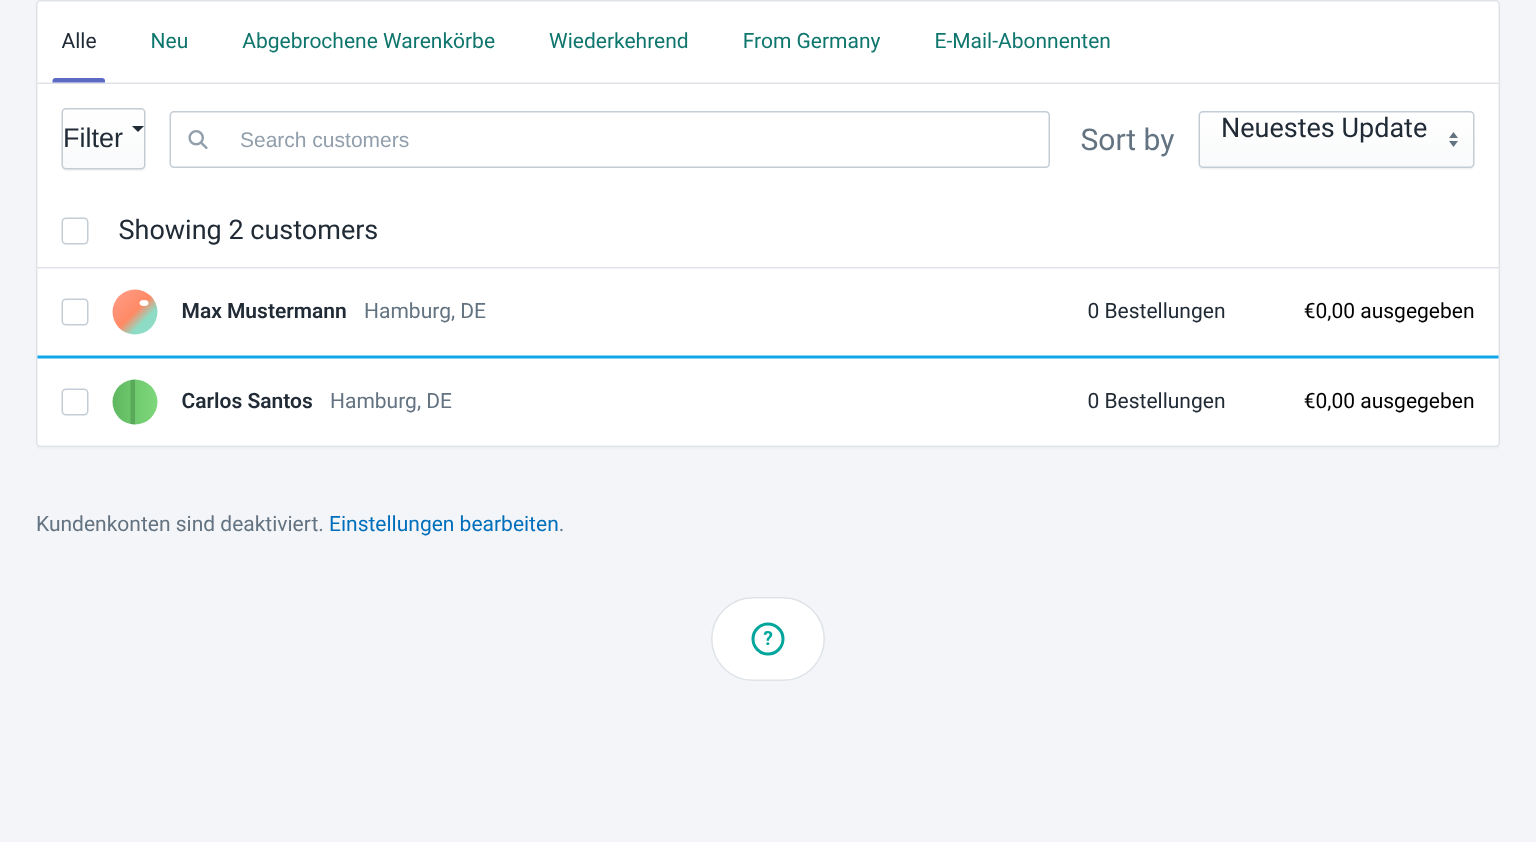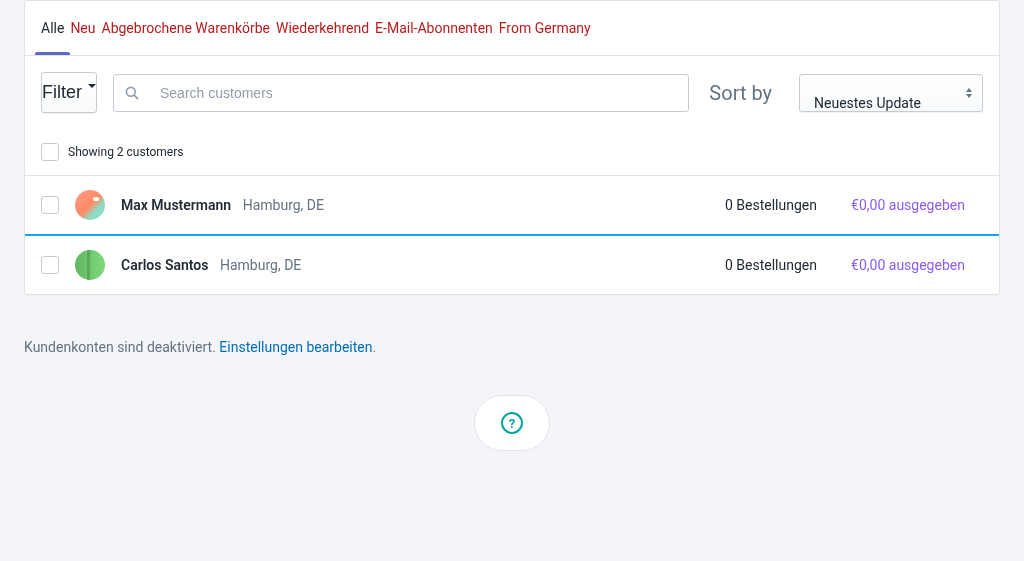--- a/index.html
+++ b/index.html
@@ -15,26 +15,26 @@
     .card {
       background: #fff;
       border: 1px solid #dfe3e8;
       border-radius: 3px;
       box-shadow: 0 1px 2px rgba(0,0,0,0.03);
     }
     .tabs {
       display: flex;
       border-bottom: 1px solid #dfe3e8;
       padding: 0 16px;
-      gap: 6px;
+      gap: 36px;
     }
     .tab {
       padding: 19px 0;
       font-size: 14px;
-      color: #b91c1c;
+      color: #0f766e;
       cursor: pointer;
       position: relative;
     }
     .tab.active {
       color: #212b36;
     }
     .tab.active::after {
       content: "";
       position: absolute;
       left: -6px;
@@ -96,46 +96,45 @@
       margin-left: 4px;
     }
     .select-wrap {
       position: relative;
       border: 1px solid #c4cdd5;
       border-radius: 3px;
       background: linear-gradient(#fff,#f9fafb);
       box-shadow: 0 1px 0 rgba(0,0,0,0.05);
       height: 38px;
       display: flex;
-      align-items: flex-end;
+      align-items: flex-start;
       padding: 0 30px 0 14px;
       min-width: 184px;
       cursor: pointer;
-      font-size: 14px;
-      margin-left: 11px;
+      font-size: 18px;
     }
     .select-caret {
       position: absolute;
       right: 10px;
       top: 50%;
       transform: translateY(-50%);
       display: flex;
       flex-direction: column;
       gap: 2px;
     }
     .select-caret span { width:0; height:0; }
     .select-caret .up { border-left:3px solid transparent; border-right:3px solid transparent; border-bottom:4px solid #637381; }
     .select-caret .down { border-left:3px solid transparent; border-right:3px solid transparent; border-top:4px solid #637381; }
     .header-row {
       display: flex;
       align-items: center;
       padding: 14px 16px;
-      gap: 9px;
+      gap: 20px;
       border-bottom: 1px solid #dfe3e8;
-      font-size: 12px;
+      font-size: 18px;
       color: #212b36;
     }
     .checkbox {
       width: 18px;
       height: 18px;
       border: 1px solid #c4cdd5;
       border-radius: 3px;
       background: #fff;
       display: inline-block;
       cursor: pointer;
@@ -154,21 +153,21 @@
       border-radius: 50%;
       flex: none;
     }
     .avatar.a1 { background: linear-gradient(135deg,#ff9d8a 0%,#ff8a65 50%,#8edcc5 70%); position:relative; overflow:hidden;}
     .avatar.a1::after { content:""; position:absolute; width:10px; height:10px; background:#fff; border-radius:50%; top:4px; right:4px; transform:scale(0.6,0.4);}
     .avatar.a2 { background: linear-gradient(90deg,#5fb860 0%,#7fd97b 100%); position:relative; overflow:hidden;}
     .avatar.a2::after { content:""; position:absolute; width:3px; height:100%; background:#5aa85a; left:40%;}
     .name { font-weight: 600; color:#212b36; }
     .loc { color:#637381; margin-left:8px;}
     .col-orders { margin-left: auto; color:#212b36; width:130px; text-align:right;}
-    .col-spent { width:150px; text-align:center; color:#8b5cf6;}
+    .col-spent { width:150px; text-align:right; color:#000000;}
     .msg {
       margin-top: 44px;
       font-size: 14px;
       color:#637381;
     }
     .msg a { color:#006fbb; text-decoration:none; cursor:pointer;}
     .help-pill {
       margin: 40px auto 0;
       width: fit-content;
       display:flex;
@@ -191,22 +190,22 @@
 </head>
 <body>
 
 <div class="card">
 
   <div class="tabs">
     <div class="tab active">Alle</div>
     <div class="tab">Neu</div>
     <div class="tab">Abgebrochene Warenkörbe</div>
     <div class="tab">Wiederkehrend</div>
+    <div class="tab">From Germany</div>
     <div class="tab">E-Mail-Abonnenten</div>
-    <div class="tab">From Germany</div>
   </div>
 
   <div class="toolbar">
     <button class="filter-btn">
       <span>Filter</span>
       <span class="caret-down"></span>
     </button>
 
     <div class="search-wrap">
       <svg width="16" height="16" viewBox="0 0 20 20" fill="none">

